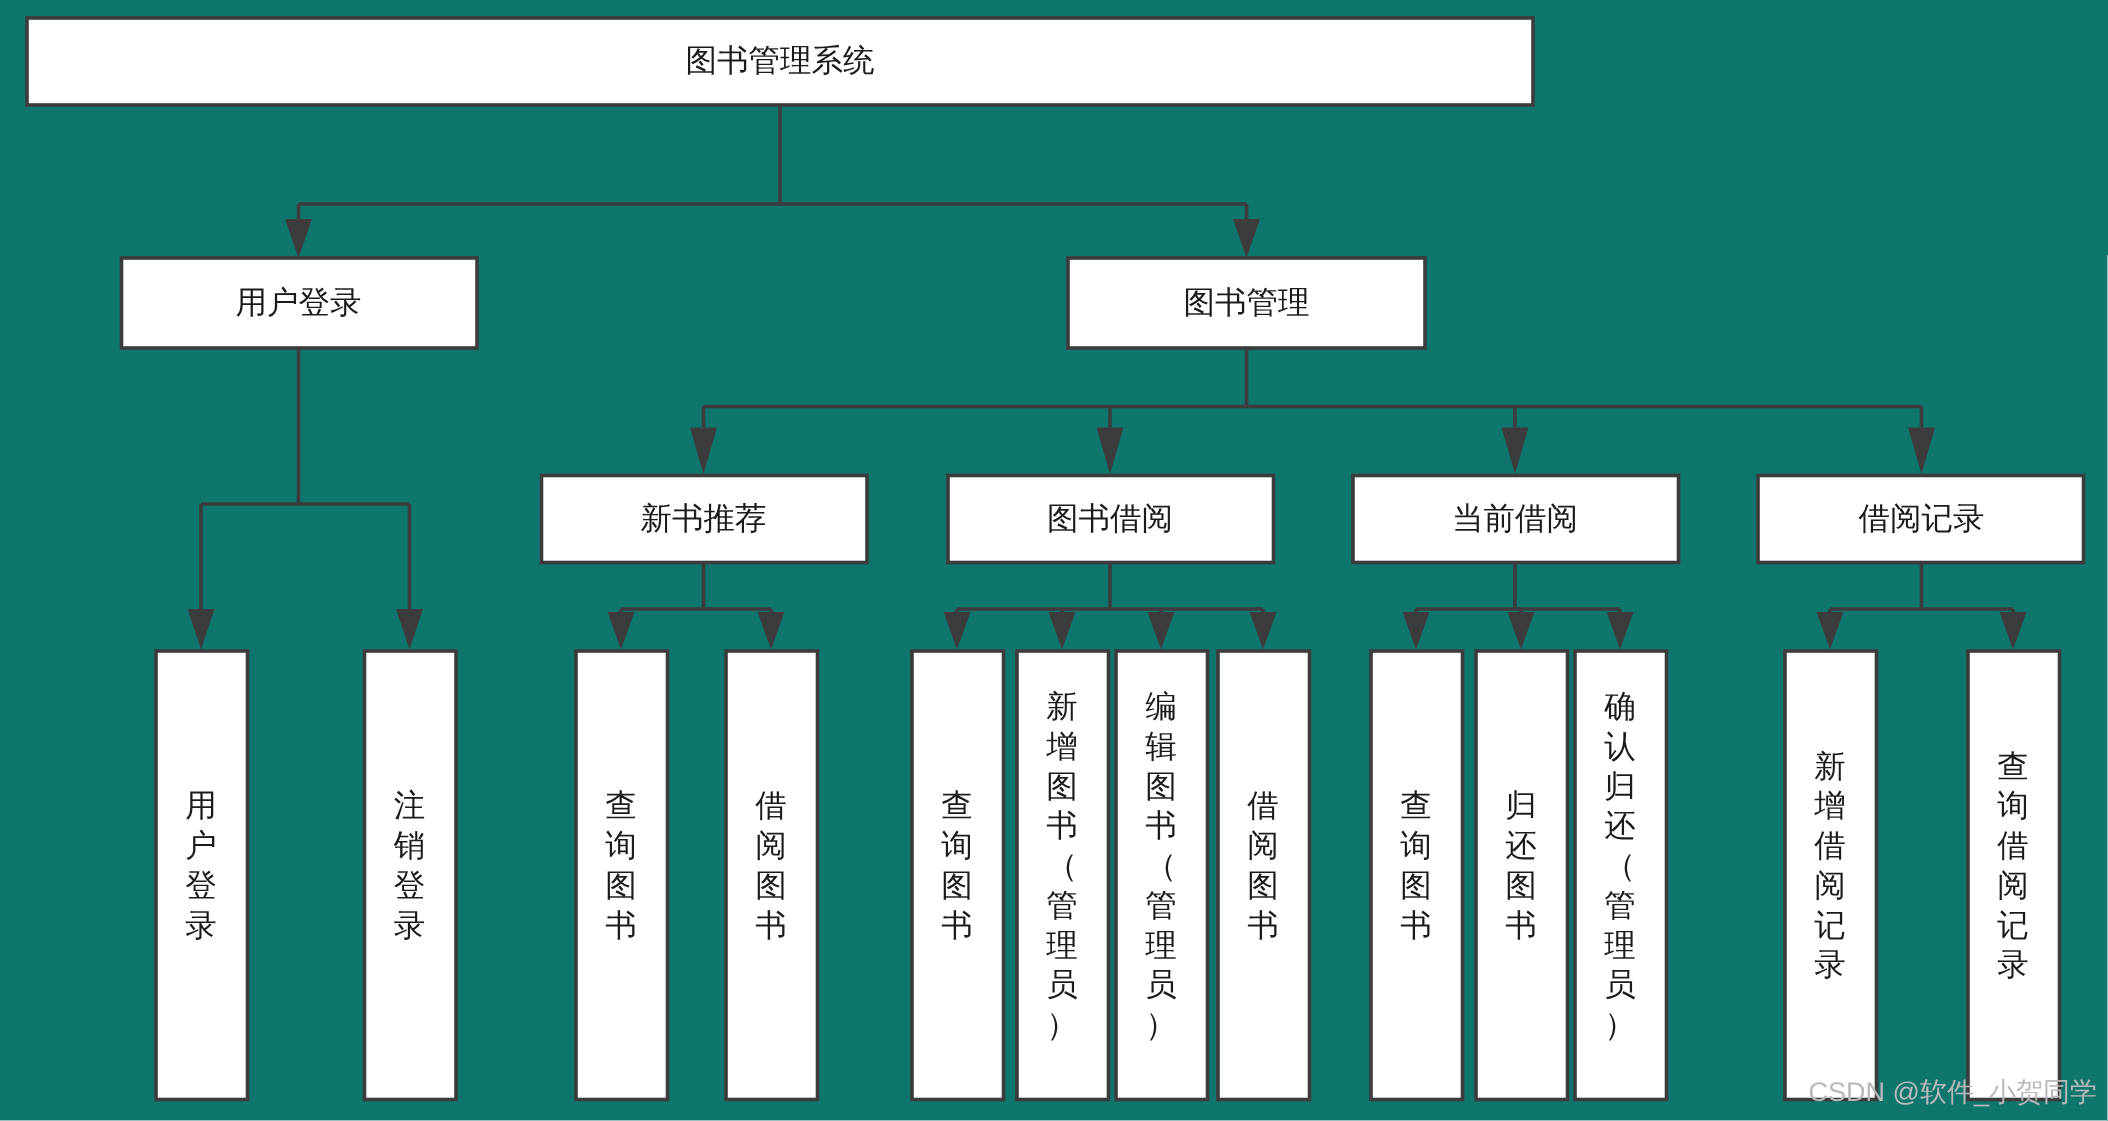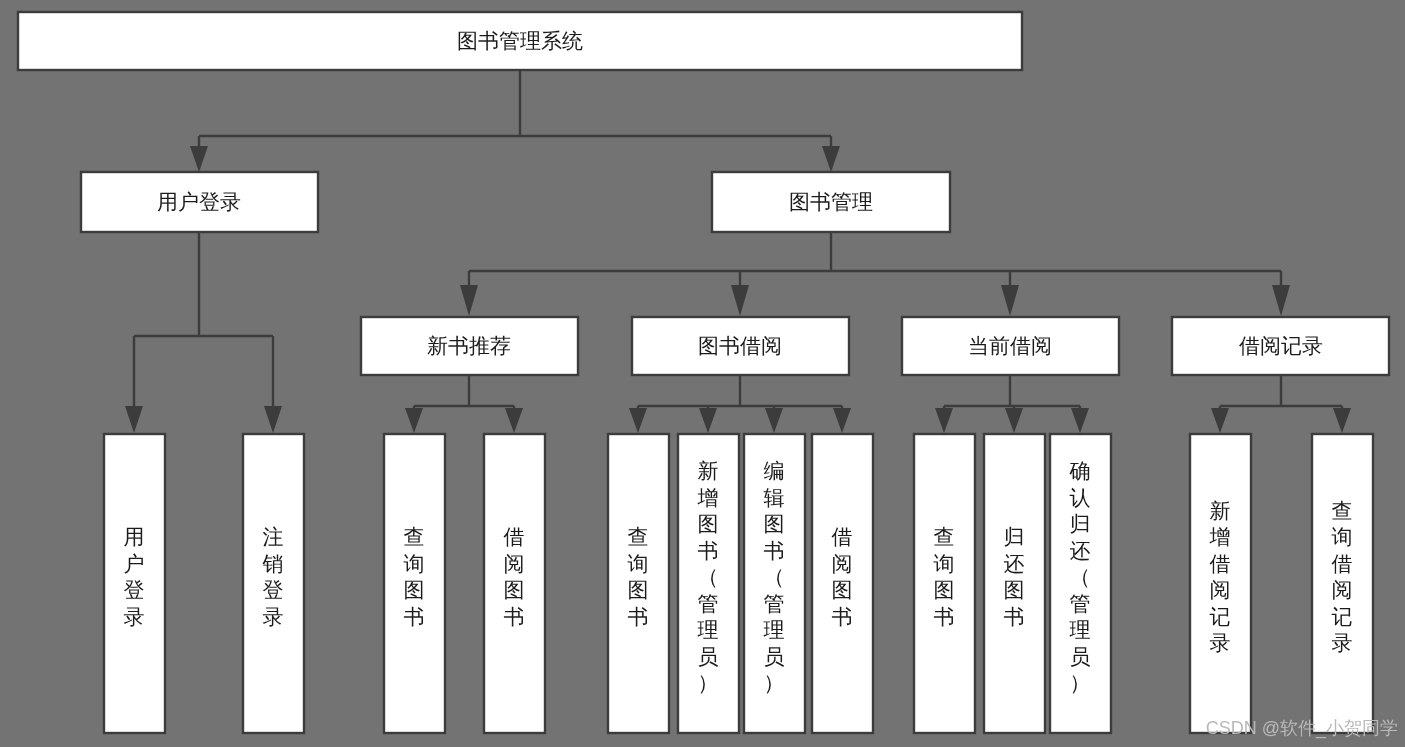--- a/index.html
+++ b/index.html
@@ -8,21 +8,21 @@
     padding: 0;
     background: #ffffff;
   }
   body {
     font-family: "Liberation Sans", "DejaVu Sans", sans-serif;
   }
   #diagram-root {
     position: relative;
     width: 1405px;
     height: 747px;
-    background: #737373;
+    background: #0f766e;
     overflow: hidden;
   }
   svg.diagram-canvas {
     position: absolute;
     top: 0;
     left: 0;
     width: 1405px;
     height: 747px;
   }
   .node-box {

